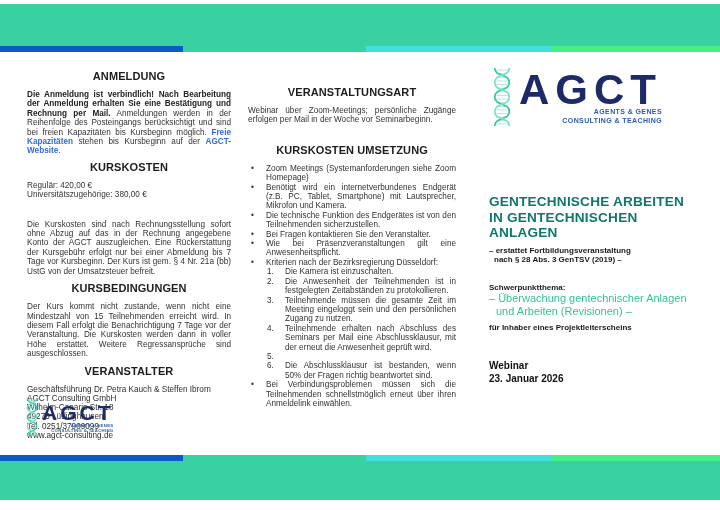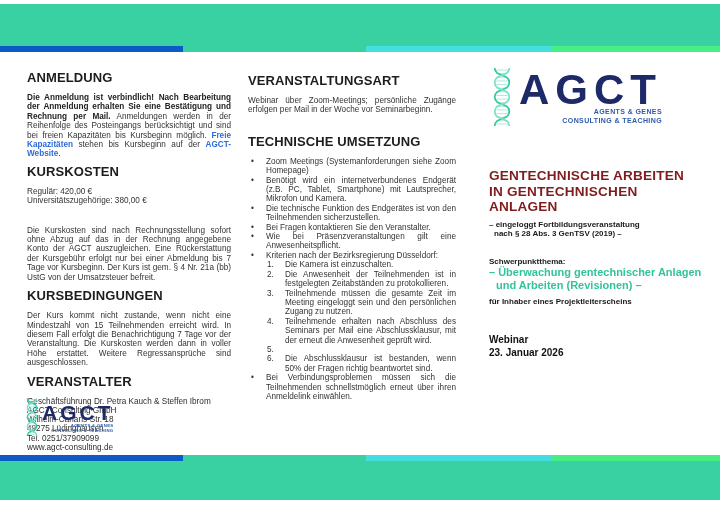--- a/index.html
+++ b/index.html
@@ -14,44 +14,44 @@
   .strip{position:absolute;left:0;width:720px;height:6px;display:flex;}
   .strip-top{top:46px;}
   .strip-bottom{top:455px;}
   .seg-blue{width:183px;height:100%;}
   .seg-teal{width:183px;height:100%;}
   .seg-cyan{width:186px;height:100%;}
   .seg-green{width:168px;height:100%;}
   
   .col{position:absolute;}
   .col-left{left:27px;top:70px;width:204px;}
-  .col-mid{left:248px;top:73px;width:208px;}
+  .col-mid{left:248px;top:86px;width:208px;}
   .col-right{left:489px;top:68px;width:220px;}
-  .sec-h{font-size:13px;font-weight:bold;color:#1d1d1d;margin:0 0 8px 0;letter-spacing:.1px;}
+  .sec-h{font-size:11px;font-weight:bold;color:#1d1d1d;margin:0 0 8px 0;letter-spacing:.1px;text-align:center;}
   .para{font-size:8.2px;line-height:9.4px;text-align:justify;margin:0 0 5px 0;color:#333;}
   .plain{text-align:left;}
   .b{font-weight:bold;color:#222;}
   a.doclink{font-weight:bold;text-decoration:none;cursor:pointer;}
   .mt4{margin-top:4px;}.mt6{margin-top:6px;}.mt14{margin-top:14px;}.mt19{margin-top:19px;}
   .addr{font-size:8.2px;line-height:9.3px;}
   .addr span{display:block;}
   
   .brow{display:flex;font-size:8.2px;line-height:9.4px;color:#333;}
   .brow .bul{width:15px;flex:none;padding-left:3px;}
   .brow .btxt{flex:1;text-align:justify;}
   .nrow{display:flex;font-size:8.2px;line-height:9.4px;color:#333;padding-left:19px;}
   .nrow .num{width:18px;flex:none;}
   .nrow .ntxt{flex:1;text-align:justify;}
   
-  .r-title{font-size:13.6px;line-height:15.5px;font-weight:bold;color:#7f1d1d;letter-spacing:.2px;margin-top:38px;}
+  .r-title{font-size:13.6px;line-height:15.5px;font-weight:bold;color:#0f766e;letter-spacing:.2px;margin-top:64px;}
   .r-sub{font-size:8px;line-height:9.5px;font-weight:bold;color:#1a1a1a;margin-top:5px;}
   .r-sub .indent{padding-left:5px;display:block;}
   .r-course{font-size:14px;line-height:16px;font-weight:bold;margin-top:40px;}
   .r-focus-label{font-size:8px;line-height:9.5px;font-weight:bold;color:#1a1a1a;margin-top:18px;}
-  .r-focus{font-size:11px;line-height:12.5px;font-weight:bold;}
+  .r-focus{font-size:11px;line-height:12.5px;font-weight:normal;}
   .r-focus .indent{padding-left:7px;display:block;}
   .r-audience{font-size:8px;line-height:9.5px;font-weight:bold;color:#1a1a1a;margin-top:6px;}
   .r-event{font-size:10px;line-height:13px;font-weight:bold;color:#111;margin-top:26px;}
   
   .logo{display:flex;align-items:center;}
   .logo .stack{display:flex;flex-direction:column;}
   .logo-word{font-weight:bold;color:#1e2a68;}
   .logo-sub{font-weight:bold;color:#2e5ba9;text-align:right;}
   .logo-lg .logo-word{font-size:42px;line-height:.8;letter-spacing:6px;margin-left:4px;}
   .logo-lg .logo-sub{font-size:7px;line-height:8.6px;letter-spacing:.4px;margin-top:2px;}
@@ -94,21 +94,21 @@
       <span>49275 Lüdinghausen</span>
       <span>Tel. 0251/37909099</span>
       <span style="cursor:pointer;">www.agct-consulting.de</span>
     </div>
   </div>
 
   <div class="col col-mid">
     <div class="sec-h">VERANSTALTUNGSART</div>
     <p class="para">Webinar über Zoom-Meetings; persönliche Zugänge erfolgen per Mail in der Woche vor Seminarbeginn.</p>
 
-    <div class="sec-h mt19">TECHNISCHE UMSETZUNG</div>
+    <div class="sec-h mt19">KURSKOSTEN UMSETZUNG</div>
     <div class="brow">
         <span class="bul">•</span>
         <span class="btxt">Zoom Meetings (Systemanforderungen siehe Zoom Homepage)</span>
       </div>
     <div class="brow">
         <span class="bul">•</span>
         <span class="btxt">Benötigt wird ein internetverbundenes Endgerät (z.B. PC, Tablet, Smartphone) mit Lautsprecher, Mikrofon und Kamera.</span>
       </div>
     <div class="brow">
         <span class="bul">•</span>
@@ -190,21 +190,21 @@
         </span>
       </span>
     </div>
 
     <div class="r-title">
       <span style="display:block;">GENTECHNISCHE ARBEITEN</span>
       <span style="display:block;">IN GENTECHNISCHEN ANLAGEN</span>
     </div>
 
     <div class="r-sub">
-      <span style="display:block;">– eingeloggt Fortbildungsveranstaltung</span>
+      <span style="display:block;">– erstattet Fortbildungsveranstaltung</span>
       <span class="indent">nach § 28 Abs. 3 GenTSV (2019) –</span>
     </div>
 
 
     <div class="r-focus-label">Schwerpunktthema:</div>
     <div class="r-focus" style="color:#33c39c;">
       <span style="display:block;">– Überwachung gentechnischer Anlagen</span>
       <span class="indent">und Arbeiten (Revisionen) –</span>
     </div>
 

